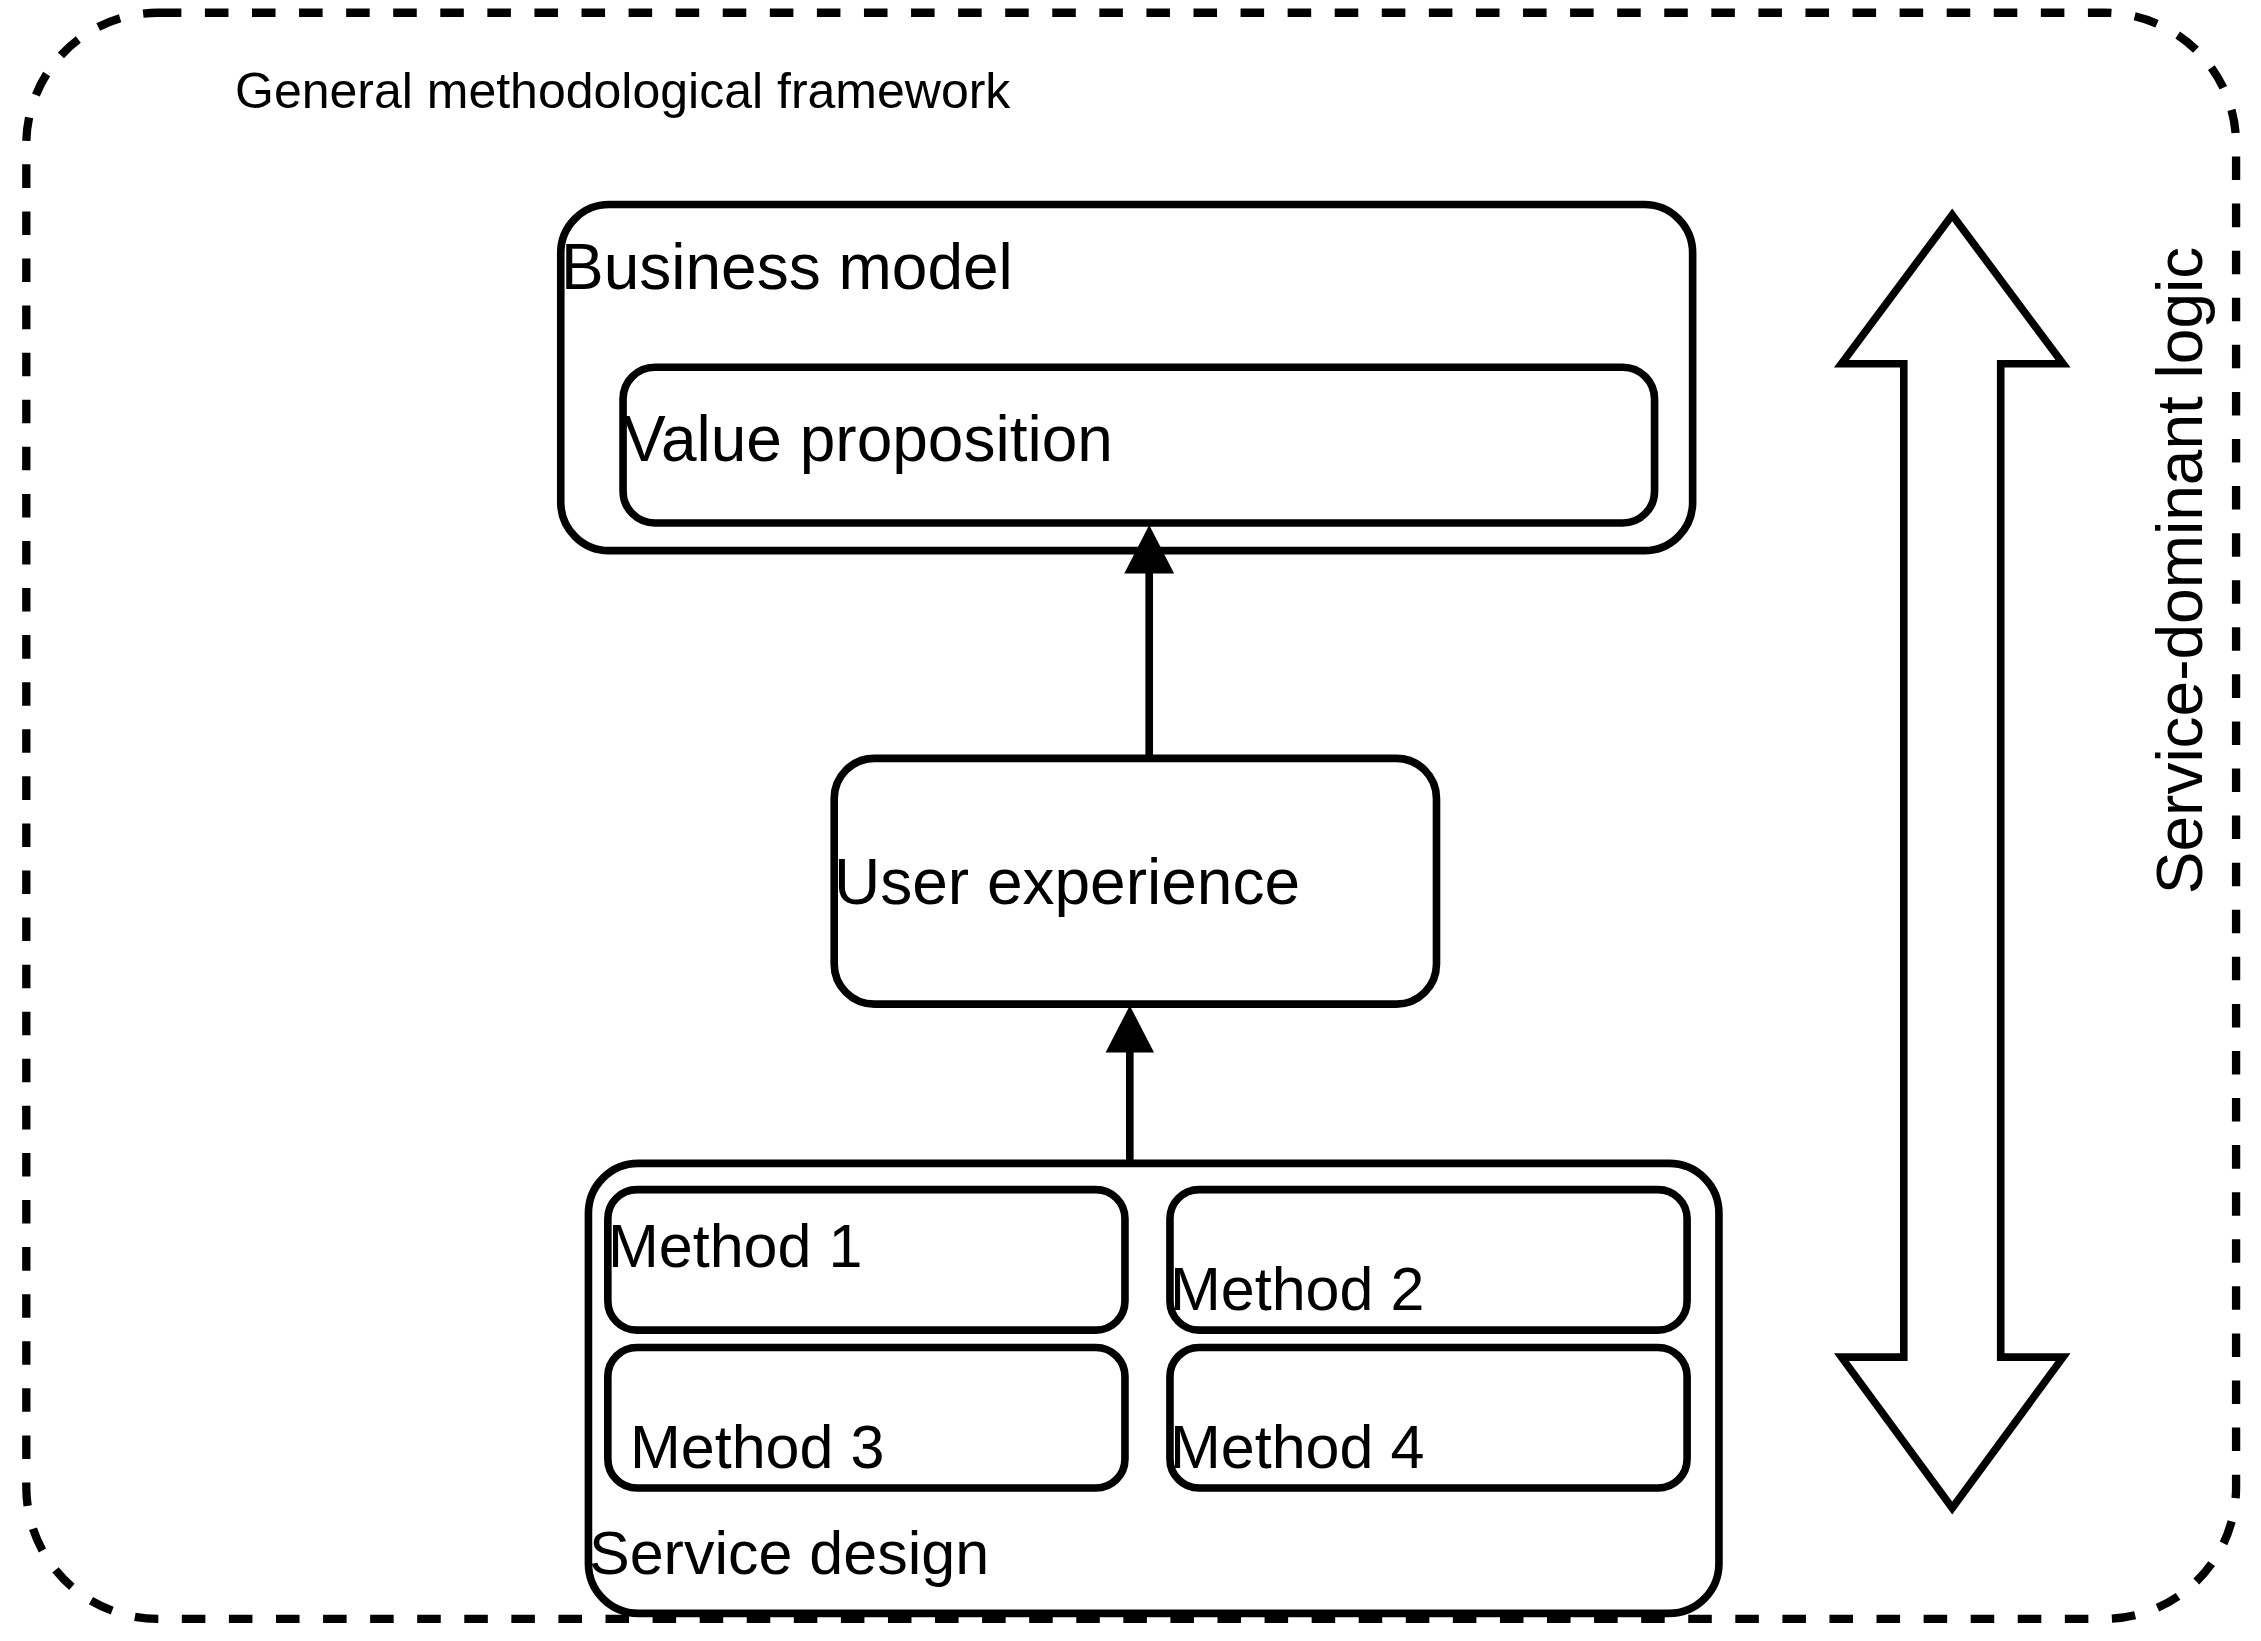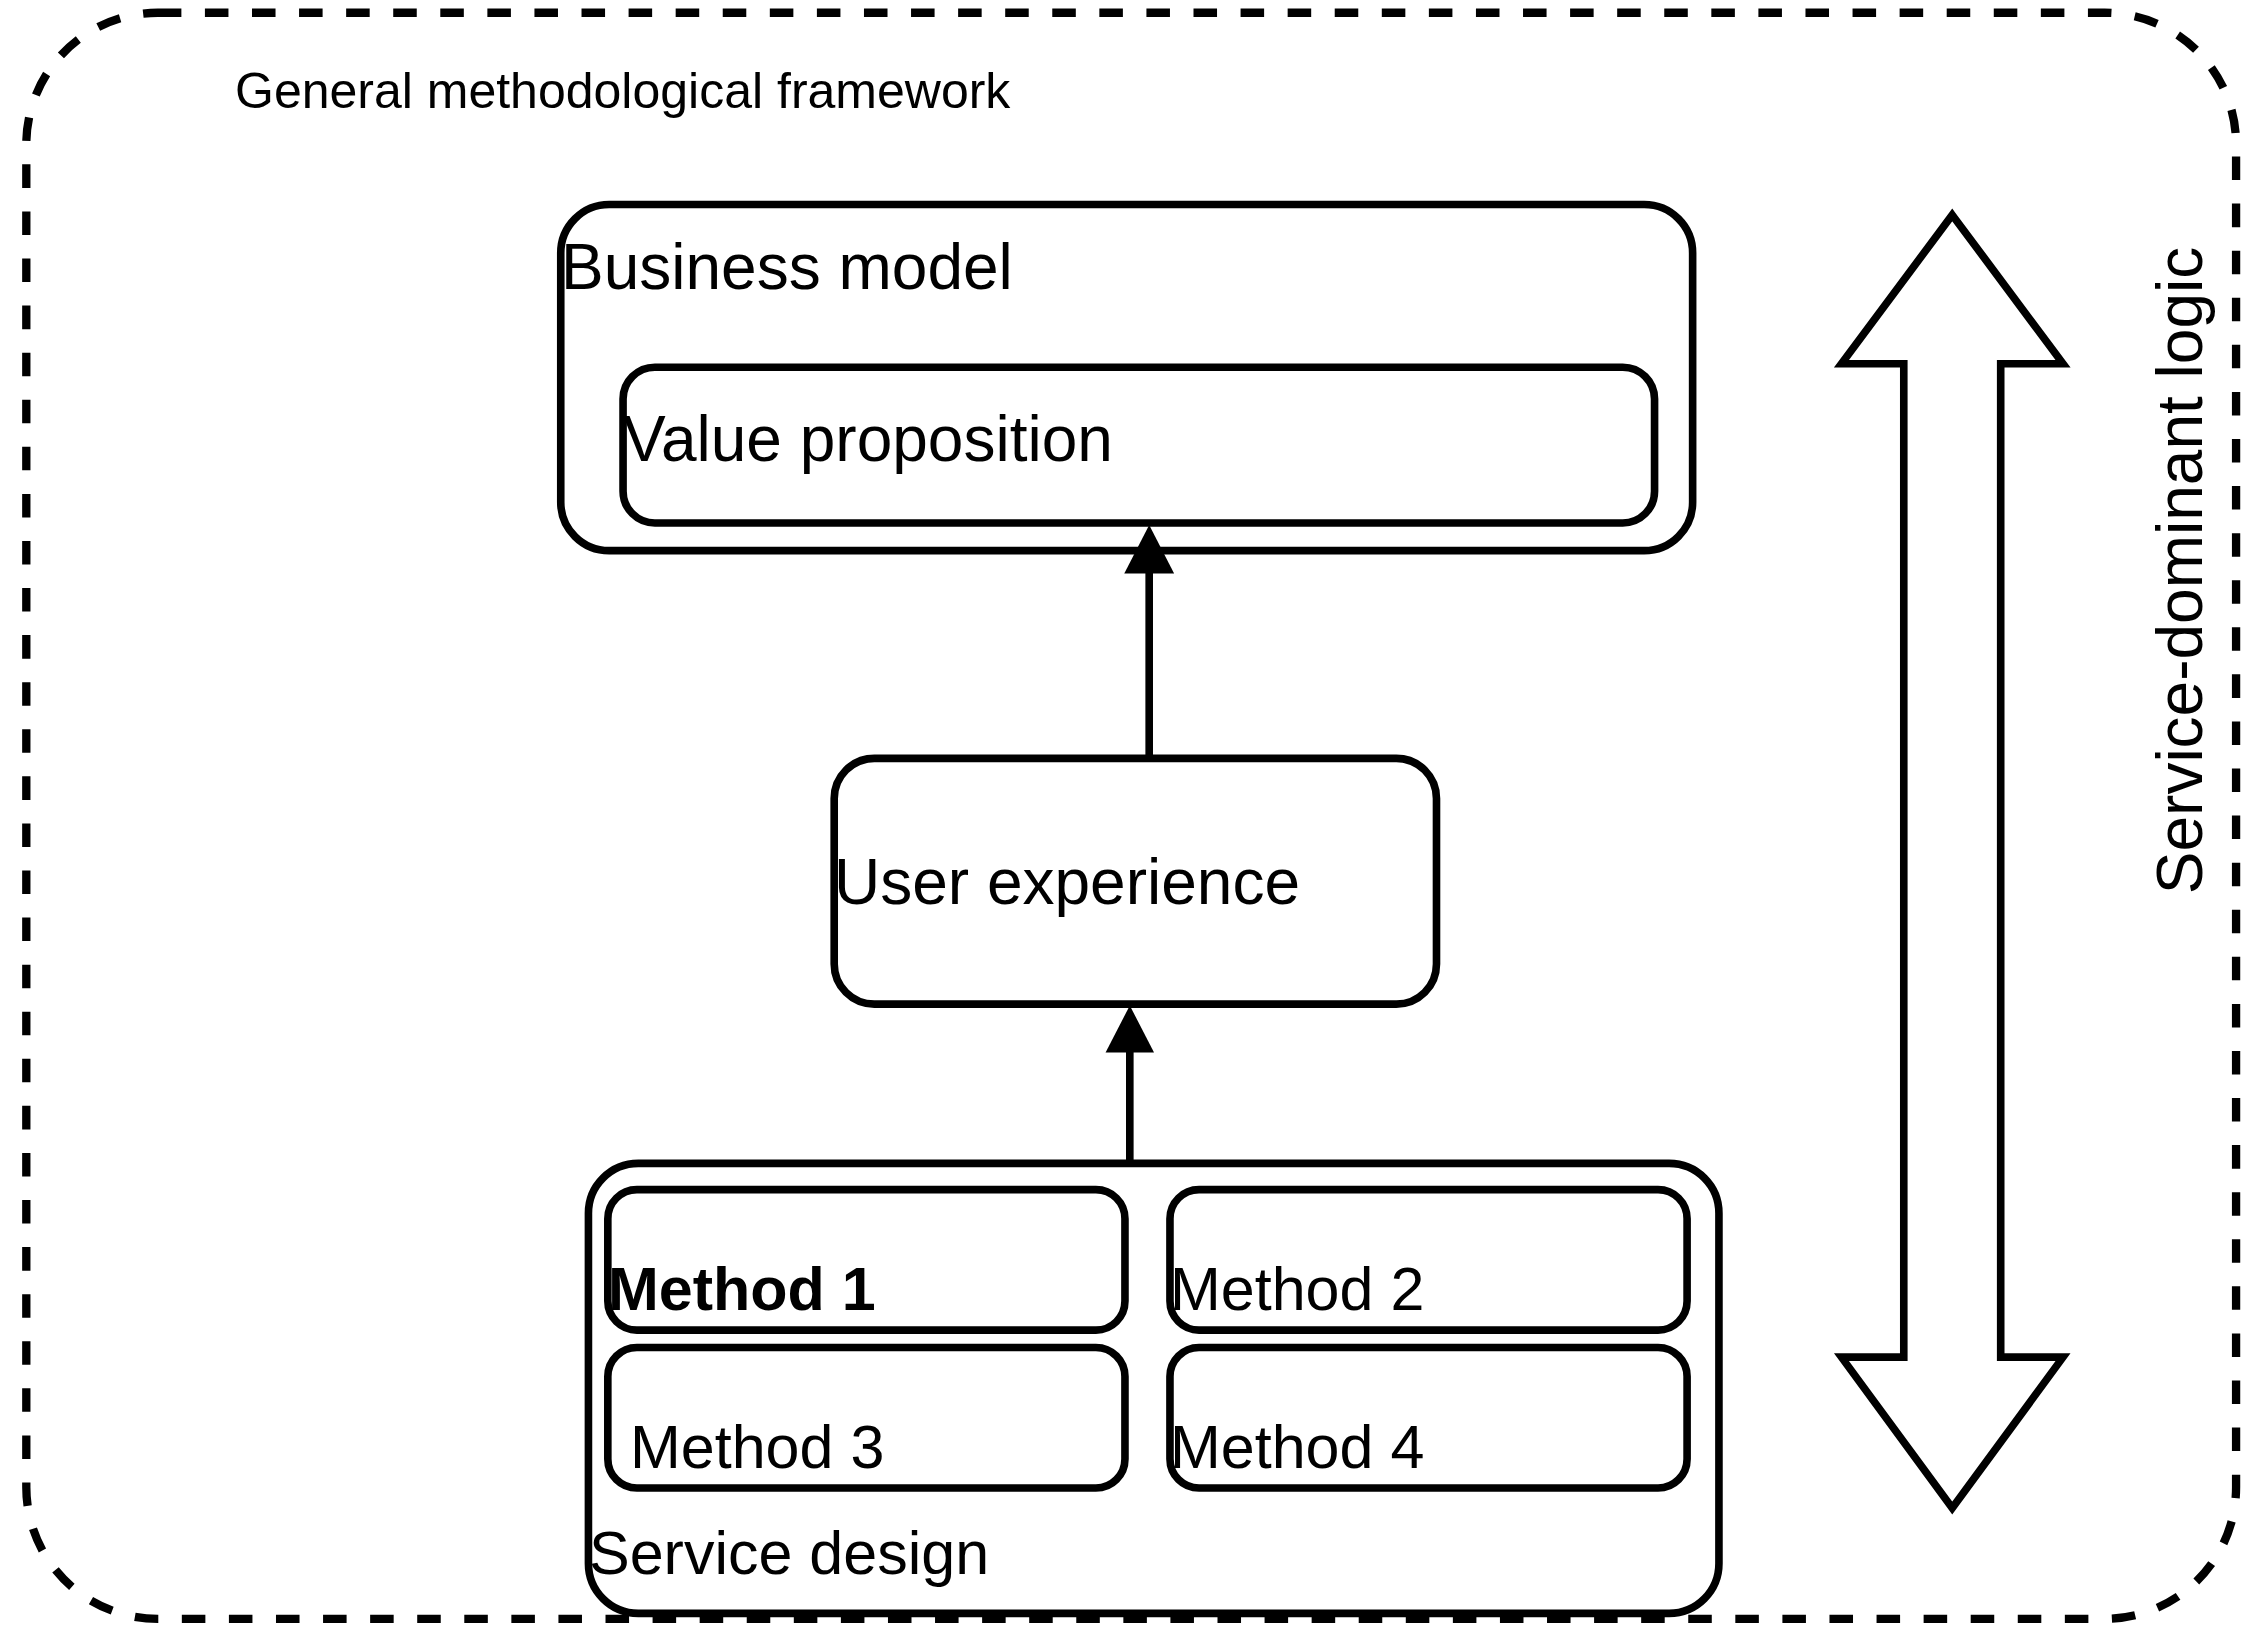--- a/index.html
+++ b/index.html
@@ -66,21 +66,21 @@
   .service-design-label {
     left: 589px;
     top: 1523px;
     width: 1131px;
     font-size: 61px;
   }
 
   .method-label {
     font-size: 61px;
   }
-  .method-1 { left: 608px; top: 1259px; width: 517px; font-weight: bold; }
+  .method-1 { left: 608px; top: 1216px; width: 517px; }
   .method-2 { left: 1170px; top: 1259px; width: 517px; }
   .method-3 { left: 630px; top: 1417px; width: 517px; }
   .method-4 { left: 1170px; top: 1417px; width: 517px; }
 
   .sdl-label {
     left: 1840px;
     top: 528px;
     width: 699px;
     height: 83px;
     font-size: 64px;

